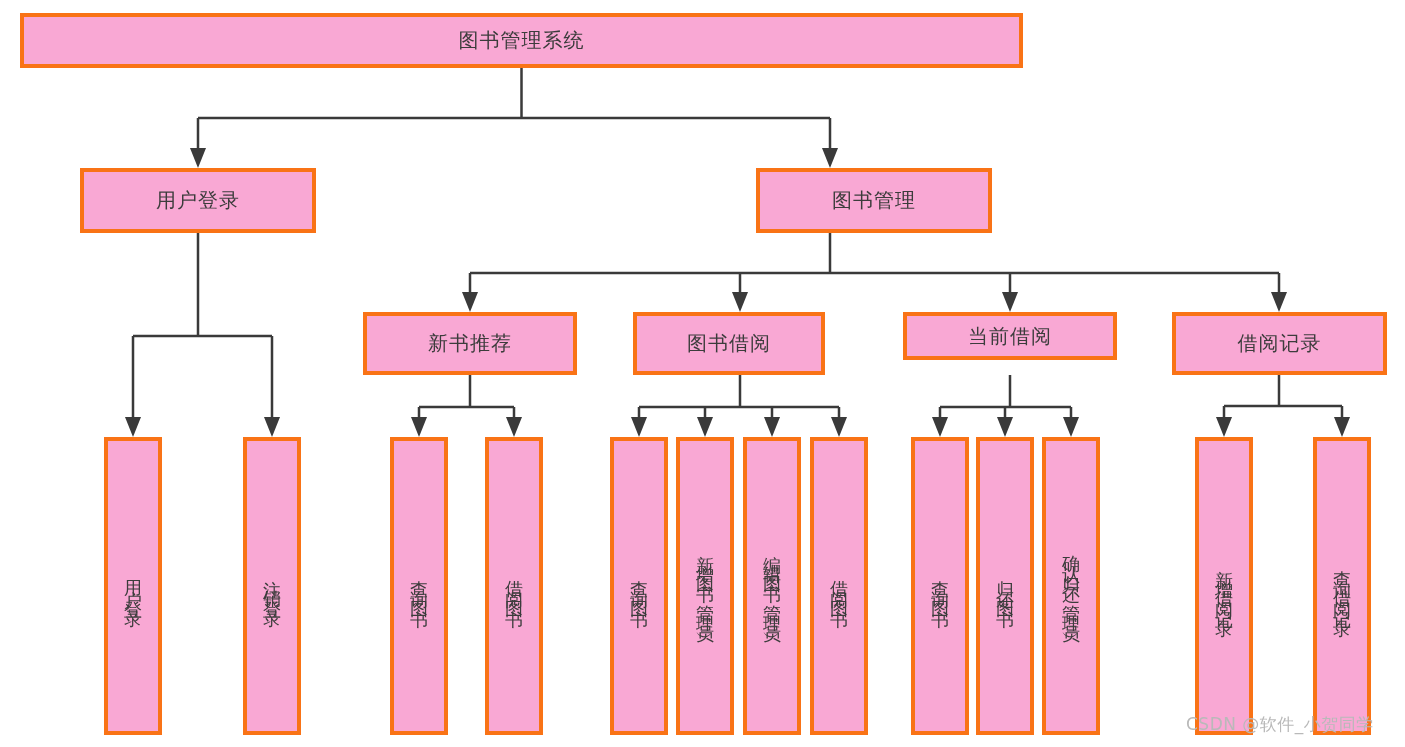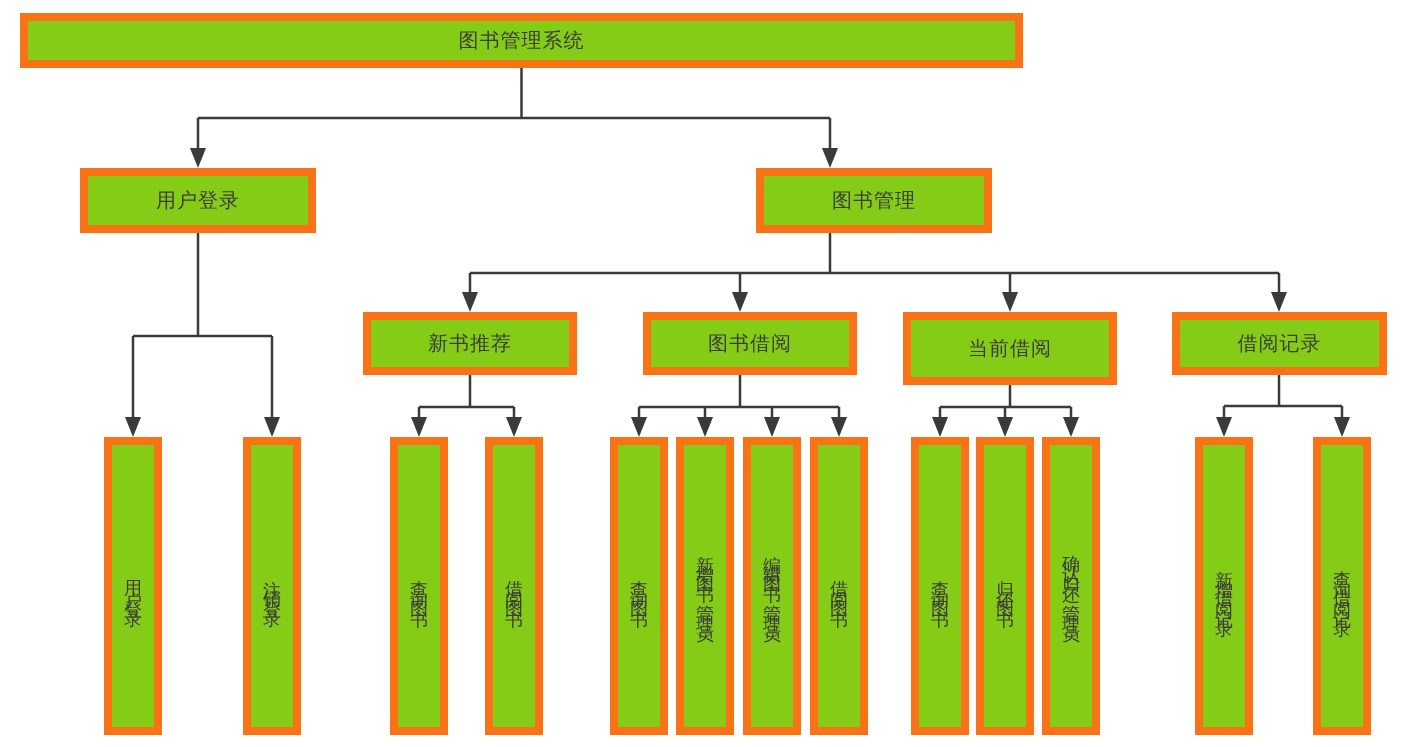--- a/index.html
+++ b/index.html
@@ -8,22 +8,22 @@
     width:1405px;height:747px;
     background:#ffffff;
     font-family:"DejaVu Sans","Liberation Sans",sans-serif;
     overflow:hidden;
   }
   .connectors{position:absolute;left:0;top:0;width:1405px;height:747px;z-index:1;}
   .connectors path{stroke:#3a3a3a;stroke-width:2.5;fill:none;}
   .connectors polygon{fill:#3a3a3a;stroke:none;}
   .node{
     position:absolute;
-    background:#84cc16;
-    border:8px solid #f97316;
+    background:#f9a8d4;
+    border:4px solid #f97316;
     box-sizing:border-box;
     display:flex;align-items:center;justify-content:center;
     color:#3c3c3c;
     z-index:2;
   }
   .hbox{font-size:20px;letter-spacing:1px;}
   .vbox{overflow:hidden;}
   .vbox .vlabel{
     writing-mode:vertical-rl;
     text-orientation:mixed;
@@ -105,24 +105,24 @@
   <div class="node hbox" style="left:80px;top:168px;width:236px;height:65px;">
     <span>用户登录</span>
   </div>
   <div class="node hbox" style="left:712px;top:168px;width:236px;height:65px;margin-left:44px;">
     <span>图书管理</span>
   </div>
 
   <div class="node hbox" style="left:363px;top:312px;width:214px;height:63px;font-family:Liberation Mono, monospace;">
     <span>新书推荐</span>
   </div>
-  <div class="node hbox" style="left:633px;top:312px;width:214px;height:63px;margin-left:10px;">
+  <div class="node hbox" style="left:633px;top:312px;width:192px;height:63px;">
     <span>图书借阅</span>
   </div>
-  <div class="node hbox" style="left:903px;top:312px;width:214px;height:73px;">
+  <div class="node hbox" style="left:903px;top:312px;width:214px;height:48px;">
     <span>当前借阅</span>
   </div>
   <div class="node hbox" style="left:1172px;top:312px;width:215px;height:63px;">
     <span>借阅记录</span>
   </div>
 
   <div class="node vbox" style="left:104px;top:437px;width:58px;height:298px;">
     <span class="vlabel">用户登录</span>
   </div>
   <div class="node vbox" style="left:243px;top:437px;width:58px;height:298px;">
@@ -159,14 +159,15 @@
     <span class="vlabel">确认归还（管理员）</span>
   </div>
 
   <div class="node vbox" style="left:1195px;top:437px;width:58px;height:298px;">
     <span class="vlabel">新增借阅记录</span>
   </div>
   <div class="node vbox" style="left:1313px;top:437px;width:58px;height:298px;">
     <span class="vlabel">查询借阅记录</span>
   </div>
 
+  <div class="watermark">CSDN @软件_小贺同学</div>
 
 </div>
 
 </body></html>

